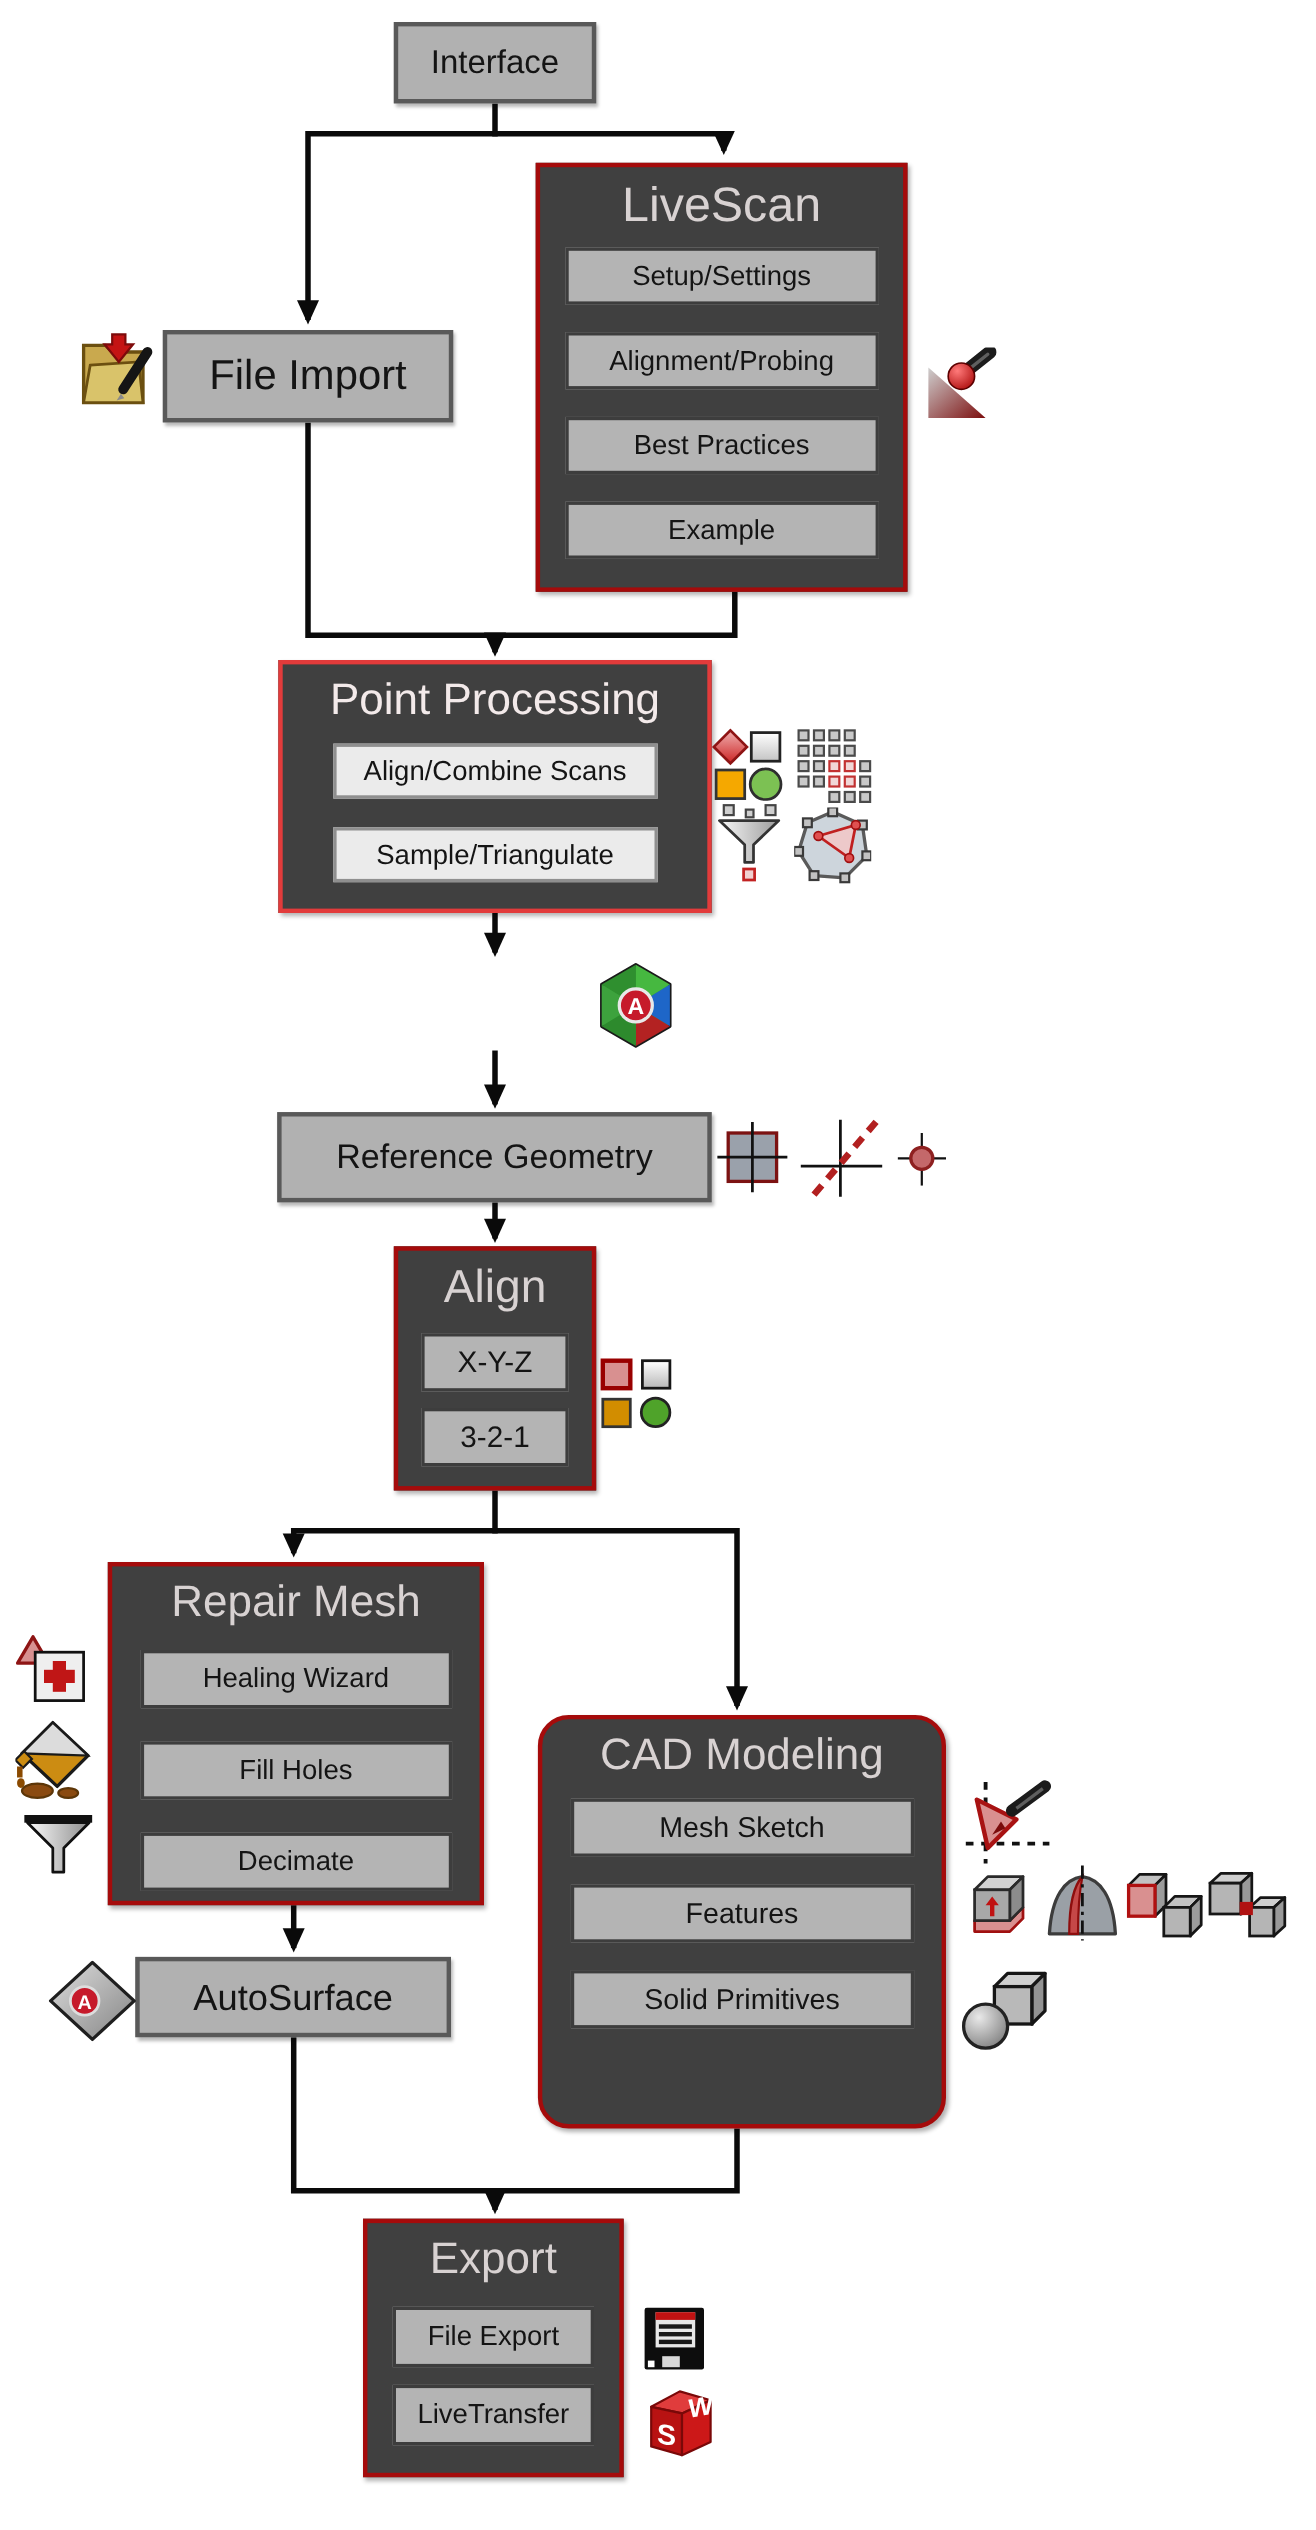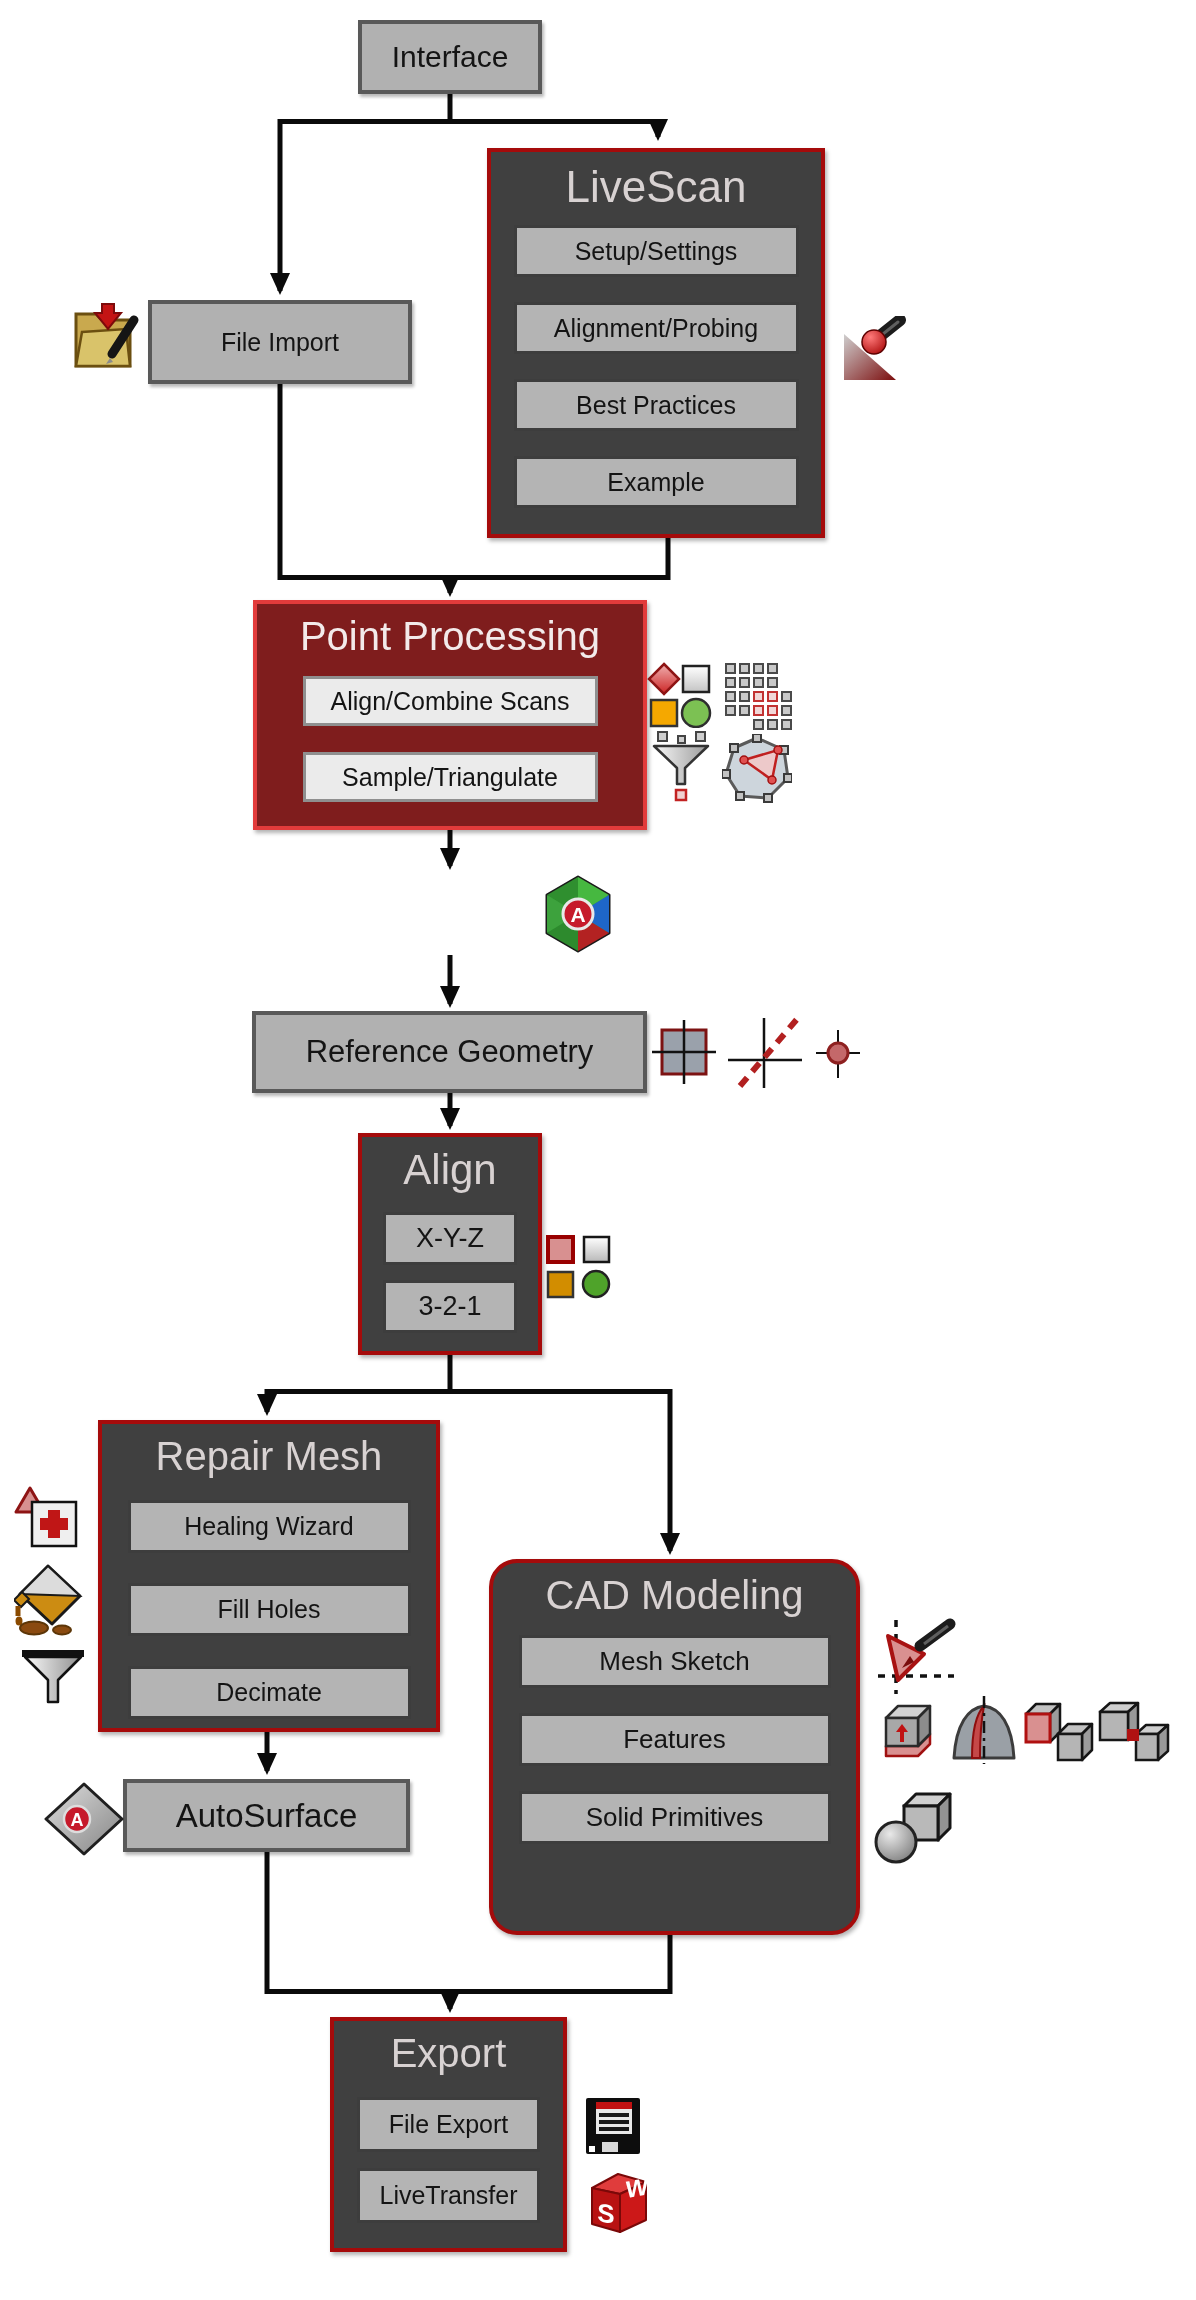--- a/index.html
+++ b/index.html
@@ -4,21 +4,21 @@
 <style>
   html,body{margin:0;padding:0;background:#ffffff;}
   .stage{position:relative;width:1196px;height:2300px;background:#ffffff;
          font-family:"Liberation Sans",sans-serif;overflow:hidden;}
   .connectors{position:absolute;left:0;top:0;z-index:1;}
   .node{position:absolute;z-index:2;box-sizing:border-box;background:#b1b1b1;border:4px solid #595959;
         display:flex;align-items:center;justify-content:center;color:#141414;
         box-shadow:2px 3px 3px rgba(0,0,0,.28);}
   .panel{position:absolute;z-index:2;box-sizing:border-box;background:#404040;border:4px solid #a50b0b;
          display:flex;flex-direction:column;align-items:center;box-shadow:2px 3px 4px rgba(0,0,0,.3);}
-  .panel.light{background:#7f1d1d;border-color:#e23b3b;}
+  .panel.light{background:#404040;border-color:#e23b3b;}
   .panel-title{color:#d8d2d2;font-weight:400;margin:6px 0 0 0;line-height:1.3;}
   .panel.light .panel-title{color:#f3eaea;}
   .panel-btn{box-sizing:border-box;background:#b4b4b4;border:3px solid #3d3d3d;color:#141414;
              display:flex;align-items:center;justify-content:center;cursor:pointer;text-align:center;}
   .panel.light .panel-btn{background:#ebebeb;border-color:#8f8f8f;}
   .ls .panel-title{font-size:44px;}   .ls .panel-btn{width:285px;height:52px;font-size:25px;margin-top:25px;}  .ls .panel-btn.first{margin-top:10px;}
   .pp .panel-title{font-size:40px;}   .pp .panel-btn{width:295px;height:50px;font-size:25px;margin-top:26px;}  .pp .panel-btn.first{margin-top:14px;}
   .al .panel-title{font-size:42px;}   .al .panel-btn{width:134px;height:53px;font-size:27px;margin-top:15px;}  .al .panel-btn.first{margin-top:14px;}
   .rm .panel-title{font-size:40px;}   .rm .panel-btn{width:283px;height:53px;font-size:25px;margin-top:30px;}  .rm .panel-btn.first{margin-top:18px;}
   .cm .panel-title{font-size:40px;}   .cm .panel-btn{width:312px;height:53px;font-size:26px;margin-top:25px;}  .cm .panel-btn.first{margin-top:14px;}
@@ -51,21 +51,21 @@
       <path d="M267,1732 V1771" marker-end="url(#arrow)"></path>
       <path d="M267,1852 V1991.5 H670 V1935"></path>
       <path d="M450,1991.5 V2009" marker-end="url(#arrow)"></path>
     </g>
   </svg>
 
   <div class="node" style="left:358px;top:20px;width:184px;height:74px;font-size:30px;">
     <span>Interface</span>
   </div>
 
-  <div class="node" style="left:148px;top:300px;width:264px;height:84px;font-size:25px;">
+  <div class="node" style="left:148px;top:300px;width:264px;height:84px;font-size:38px;">
     <span>File Import</span>
   </div>
 
 
   <div class="node" style="left:252px;top:1011px;width:395px;height:82px;font-size:31px;">
     <span>Reference Geometry</span>
   </div>
 
   <div class="node" style="left:123px;top:1779px;width:287px;height:73px;font-size:33px;">
     <span>AutoSurface</span>

